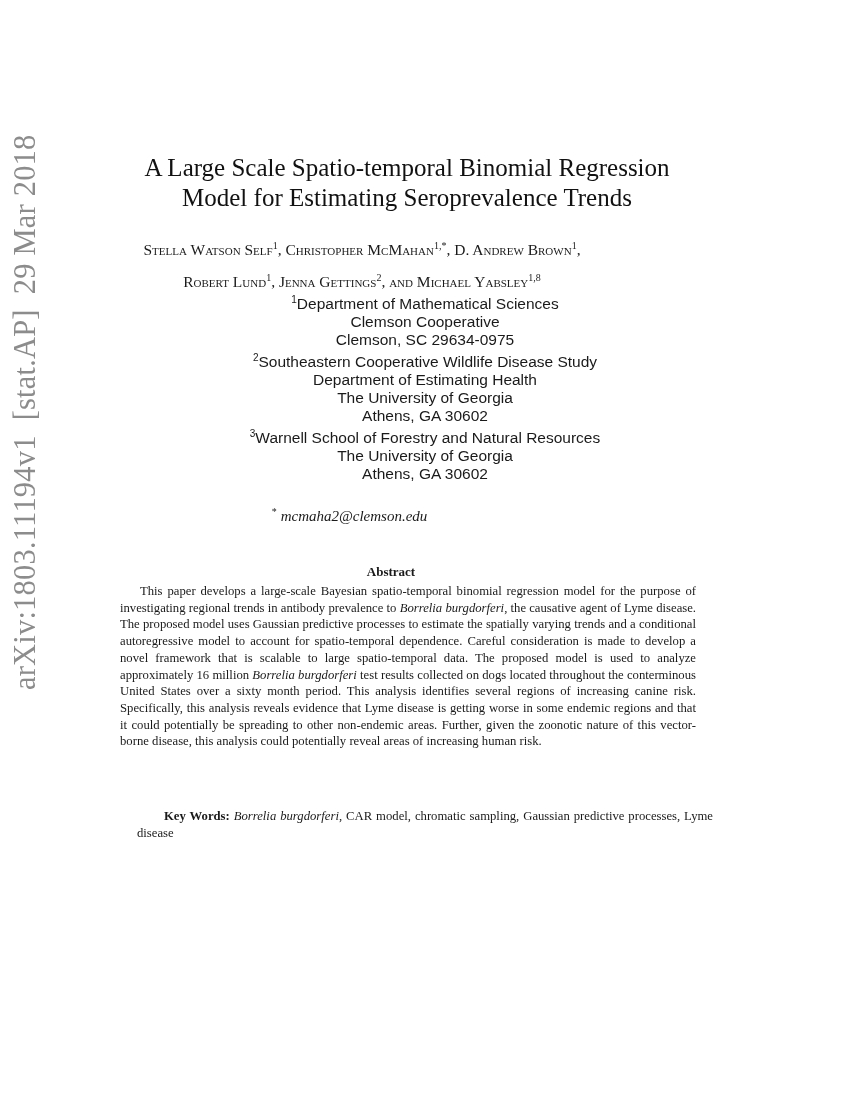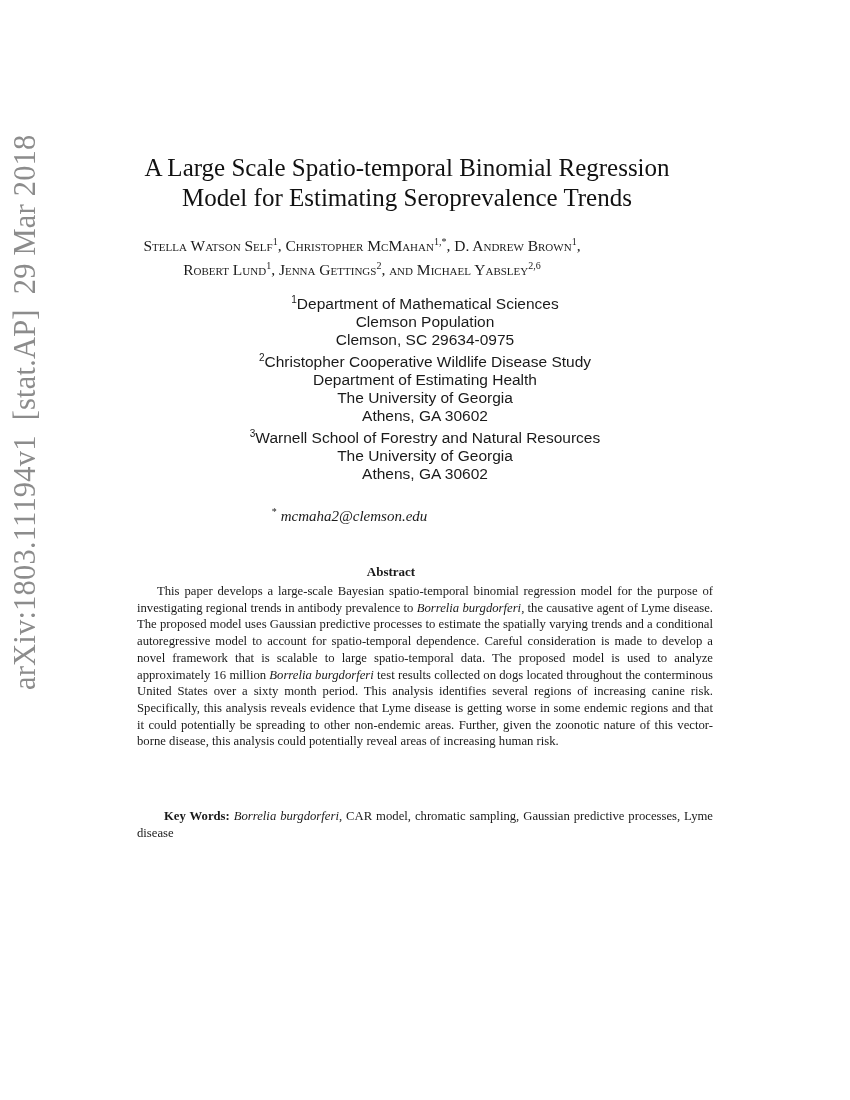--- a/index.html
+++ b/index.html
@@ -16,41 +16,41 @@
   }
   .arxiv-stamp span { margin-right: 15px; }
   .title {
     position: absolute; left: 0; width: 814px; top: 153px;
     text-align: center; font-family: "Liberation Serif", serif;
     font-size: 25px; line-height: 30px; color: #111;
   }
   .authors {
     position: absolute; left: 0; width: 724px; top: 232px;
     text-align: center; font-family: "Liberation Serif", serif;
-    font-size: 15.5px; line-height: 20px; font-variant: small-caps;
+    font-size: 15.5px; line-height: 28px; font-variant: small-caps;
   }
   .authors sup, .affil sup { font-size: 10px; font-variant: normal; }
   .affil {
     position: absolute; left: 0; width: 850px; top: 291px;
     text-align: center; font-family: Liberation Sans, sans-serif;
     font-size: 15.5px; line-height: 18px;
   }
   .email {
     position: absolute; left: 0; width: 699px; top: 506px;
     text-align: center; font-family: "Liberation Serif", serif;
     font-size: 15px; font-style: italic;
   }
   .email .star { font-style: normal; font-size: 10px; vertical-align: super; margin-right: 4px; }
   .abstract-head {
     position: absolute; left: 0; width: 782px; top: 564px;
     text-align: center; font-family: "Liberation Serif", serif;
     font-weight: bold; font-size: 13px;
   }
   .abstract {
-    position: absolute; left: 137px; width: 576px; top: 583px;
+    position: absolute; left: 120px; width: 576px; top: 583px;
     font-family: "Liberation Serif", serif;
     font-size: 12.7px; line-height: 16.7px; text-align: justify;
     text-indent: 20px;
   }
   .keywords {
     position: absolute; left: 137px; width: 576px; top: 808px;
     font-family: "Liberation Serif", serif;
     font-size: 12.7px; line-height: 16.7px; text-align: justify;
   }
   .keywords b { font-weight: bold; margin-left: 27px; }
@@ -70,29 +70,29 @@
 
 <div class="authors">
   <div>
     <span>Stella Watson Self</span><sup>1</sup><span>, </span>
     <span>Christopher McMahan</span><sup>1,*</sup><span>, </span>
     <span>D. Andrew Brown</span><sup>1</sup><span>,</span>
   </div>
   <div>
     <span>Robert Lund</span><sup>1</sup><span>, </span>
     <span>Jenna Gettings</span><sup>2</sup><span>, and </span>
-    <span>Michael Yabsley</span><sup>2,6</sup>
+    <span>Michael Yabsley</span><sup>1,8</sup>
   </div>
 </div>
 
 <div class="affil">
   <div><sup>1</sup><span>Department of Mathematical Sciences</span></div>
-  <div>Clemson Population</div>
+  <div>Clemson Cooperative</div>
   <div>Clemson, SC 29634-0975</div>
-  <div><sup>2</sup><span>Christopher Cooperative Wildlife Disease Study</span></div>
+  <div><sup>2</sup><span>Southeastern Cooperative Wildlife Disease Study</span></div>
   <div>Department of Estimating Health</div>
   <div>The University of Georgia</div>
   <div>Athens, GA 30602</div>
   <div><sup>3</sup><span>Warnell School of Forestry and Natural Resources</span></div>
   <div>The University of Georgia</div>
   <div>Athens, GA 30602</div>
 </div>
 
 <div class="email">
   <span class="star">*</span><span>mcmaha2@clemson.edu</span>

